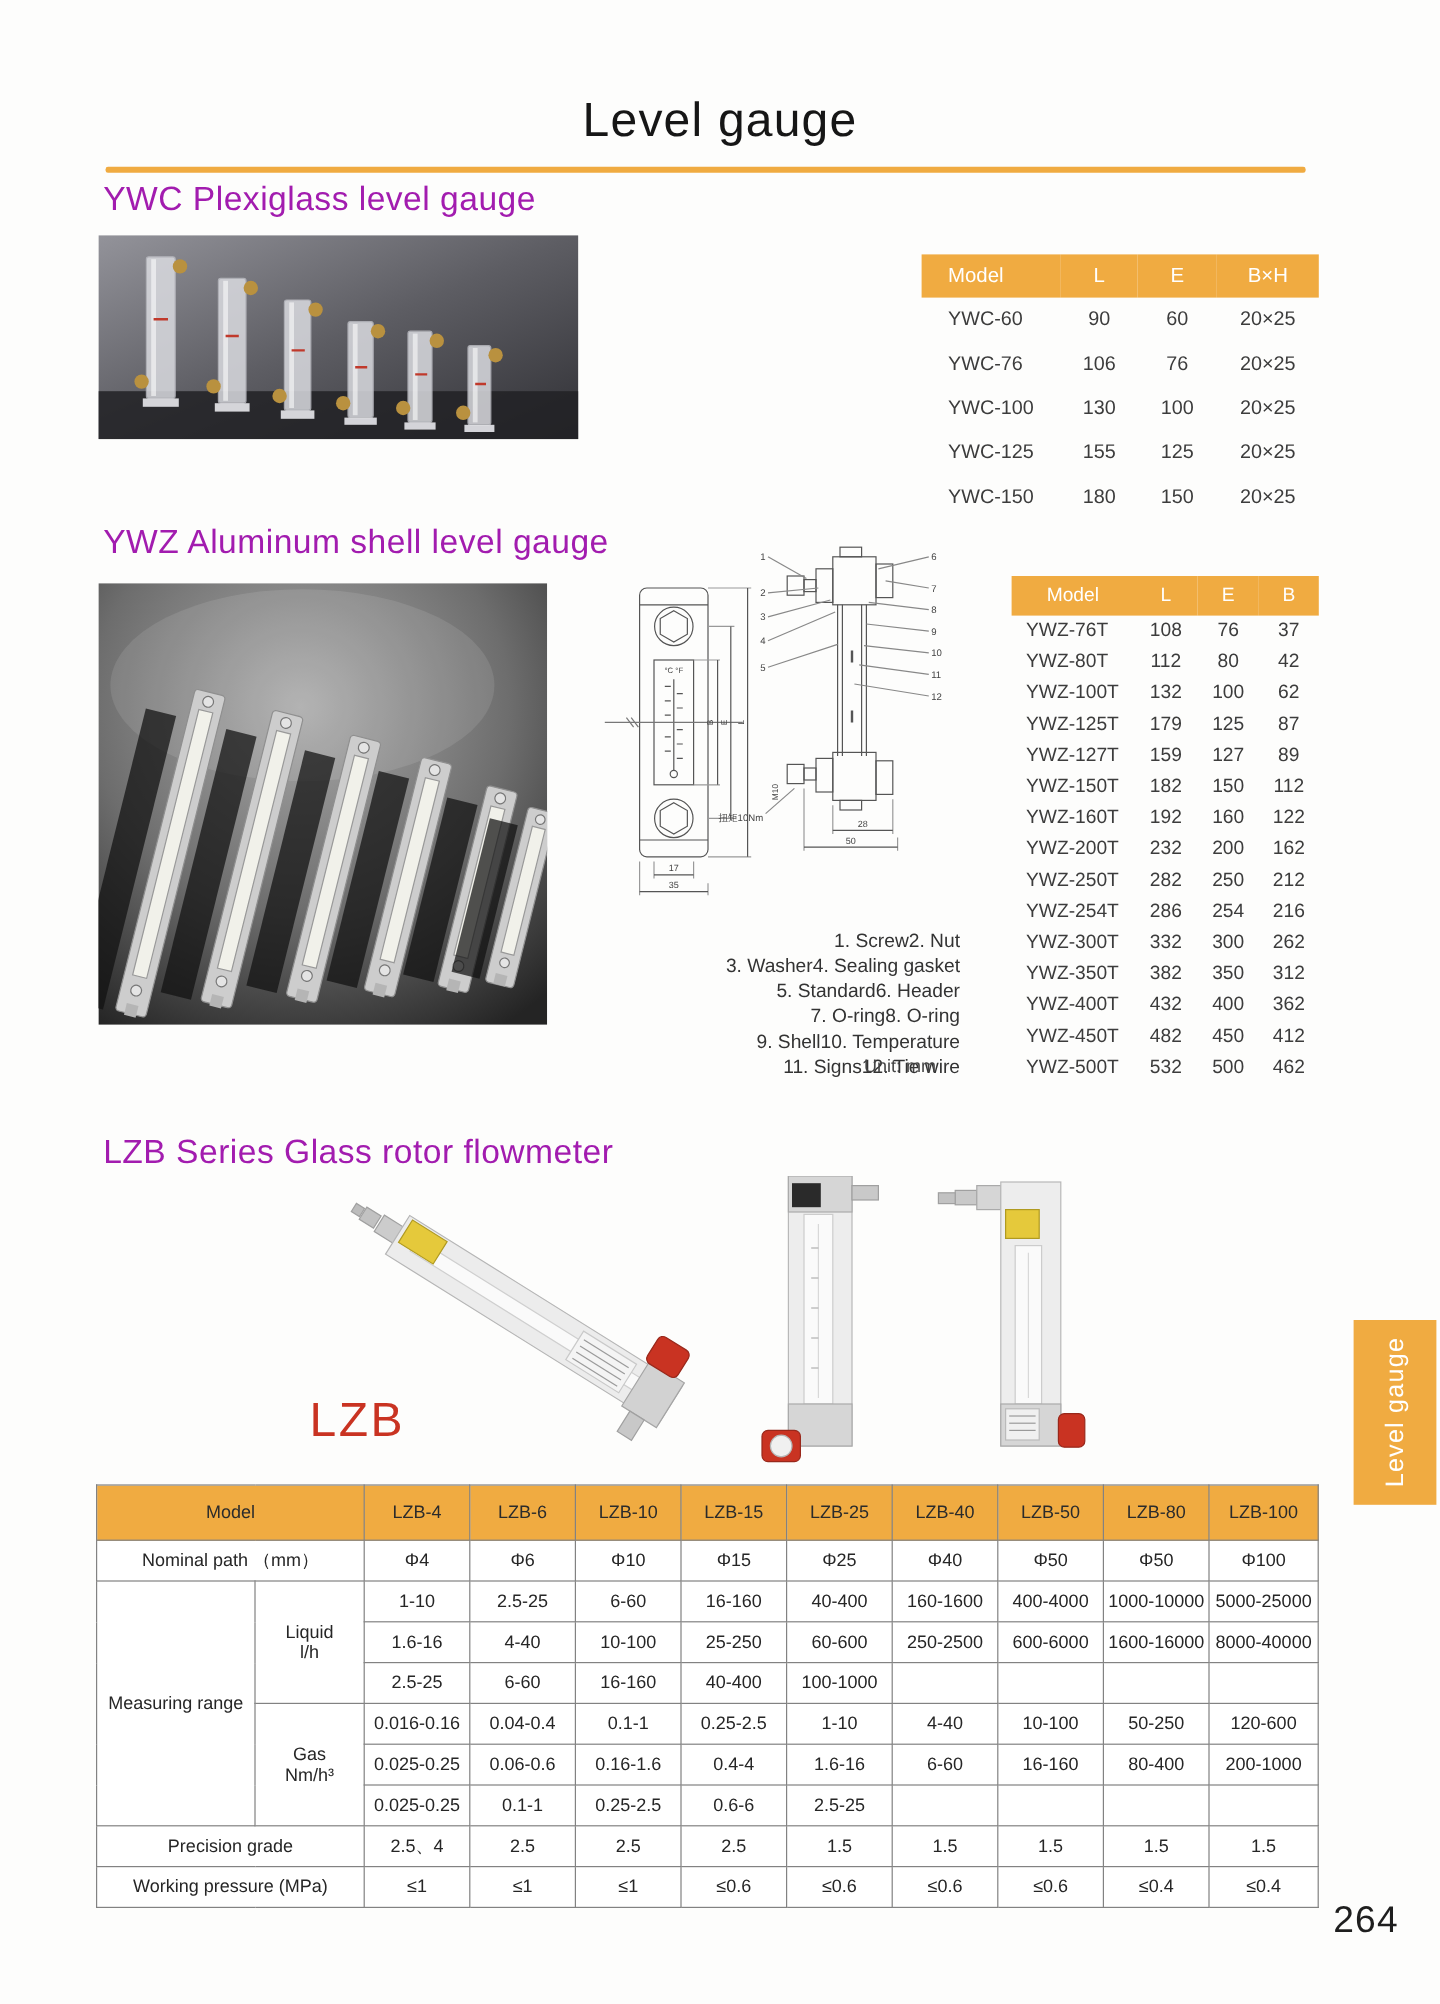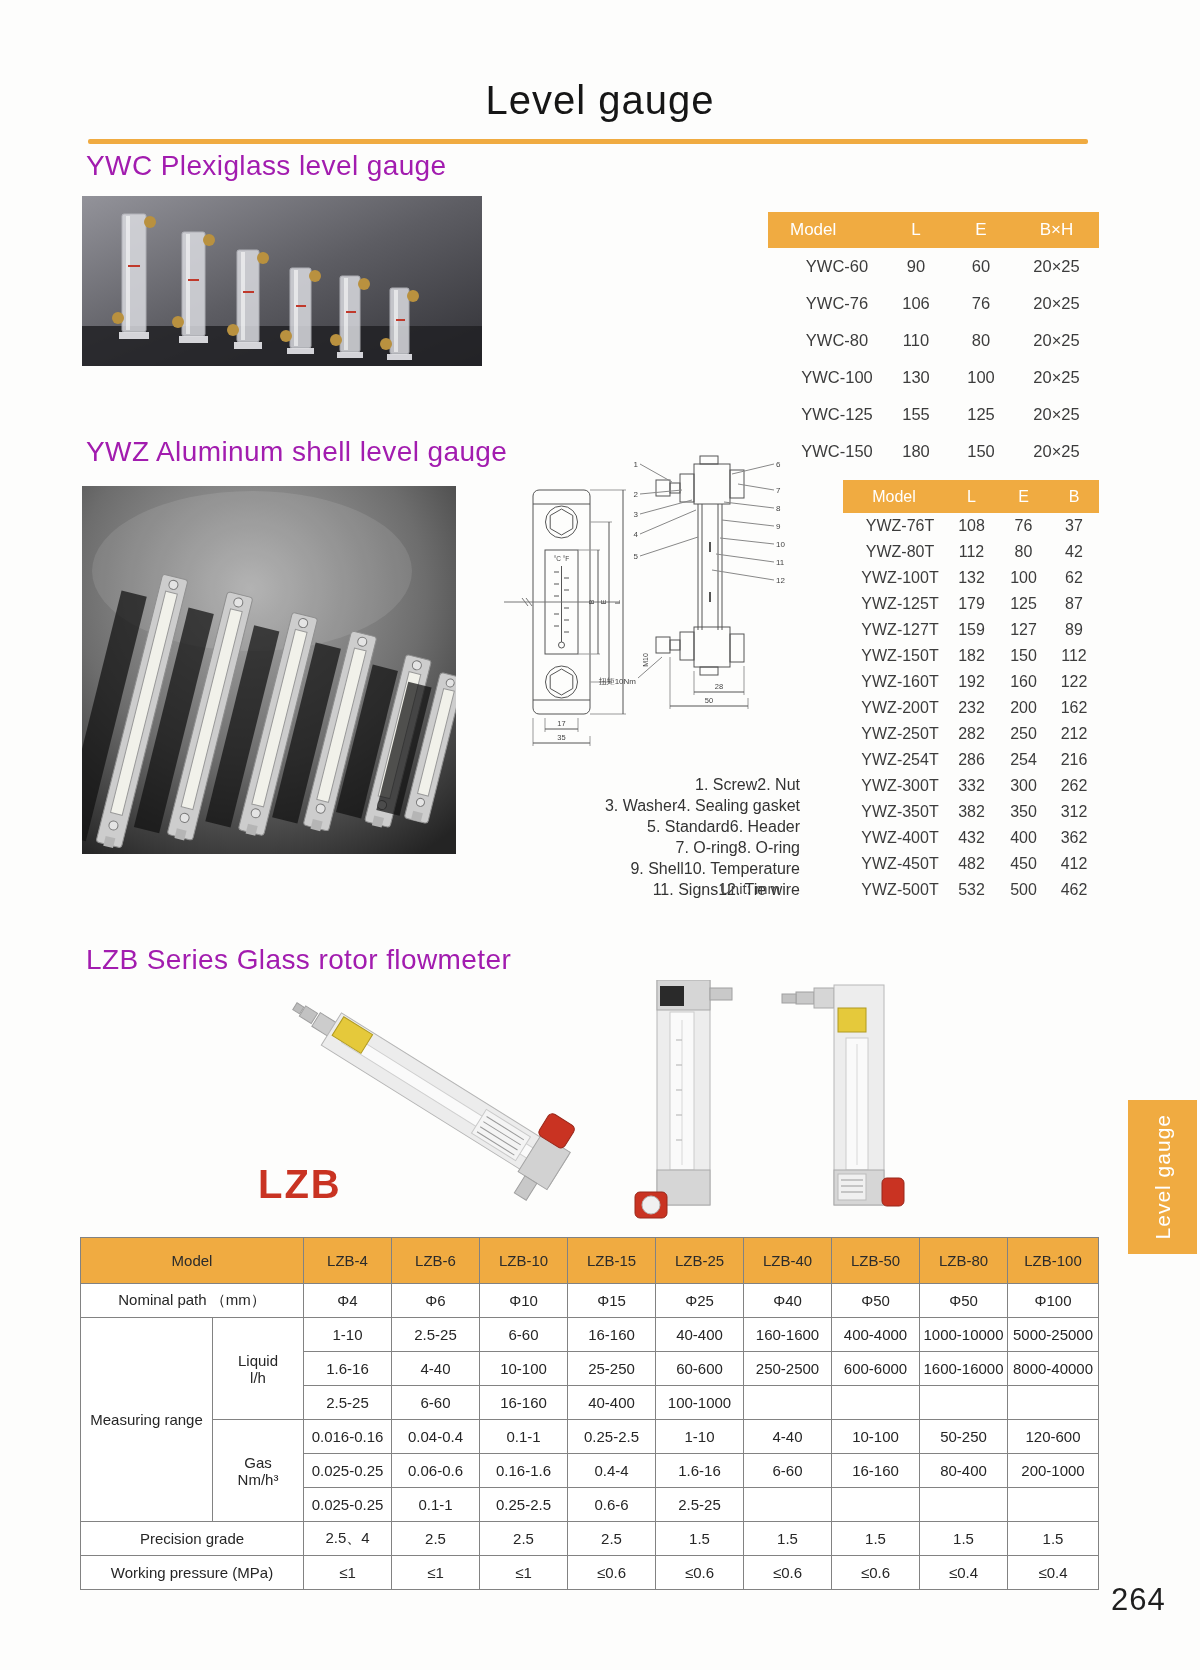--- a/index.html
+++ b/index.html
@@ -14,21 +14,21 @@
   .sec{position:absolute;font-size:28px;font-weight:500;color:#a21caf;letter-spacing:.4px;}
   .sec-ywc{left:86px;top:150px;}
   .sec-ywz{left:86px;top:436px;}
   .sec-lzb{left:86px;top:944px;}
 
   table{border-collapse:collapse;}
   .plain{position:absolute;table-layout:fixed;}
   .plain th{font-weight:normal;color:#fff;}
   .plain thead tr{background:var(--accent);}
   .plain td{color:#3c3c3c;text-align:center;font-weight:normal;}
-  .plain td:first-child{text-align:center;}
+  .plain td:first-child{text-align:left;}
 
   .ywc-table{left:768px;top:212px;width:331px;}
   .ywc-table thead tr{height:36px;}
   .ywc-table tbody tr{height:37px;}
   .ywc-table th{font-size:17px;}
   .ywc-table td{font-size:16.5px;}
   .ywc-table th:first-child{text-align:left;padding-left:22px;}
   .ywc-table td:first-child{padding-left:22px;}
 
   .ywz-table{left:843px;top:480px;width:256px;}
@@ -36,21 +36,21 @@
   .ywz-table tbody tr{height:26px;}
   .ywz-table th{font-size:16px;}
   .ywz-table td{font-size:16px;}
   .ywz-table td:first-child{padding-left:12px;}
 
   .parts{position:absolute;left:490px;top:774px;width:310px;font-size:16px;color:#333;text-align:right;}
   .part-row{height:21px;line-height:21px;}
   .p-l{display:inline-block;width:102px;}
   .unit-note{position:absolute;left:720px;top:880px;font-size:15px;color:#444;}
 
-  .brand{position:absolute;left:258px;top:1162px;font-size:40px;font-weight:bold;
+  .brand{position:absolute;left:258px;top:1162px;font-size:40px;font-weight:normal;
          color:var(--lzb-red);letter-spacing:2px;}
 
   .lzb-table{position:absolute;left:80px;top:1237px;width:1018px;table-layout:fixed;background:#fff;}
   .lzb-table th,.lzb-table td{border:1px solid #828282;font-weight:normal;
          font-size:15px;color:#262626;text-align:center;vertical-align:middle;padding:1px;}
   .lzb-table tr{height:34px;}
   .lzb-table tr.head{height:46px;}
   .lzb-table tr.head th{background:var(--accent);color:#2b2b2b;}
 
   .side-tab{position:absolute;left:1128px;top:1100px;width:69px;height:154px;background:var(--accent);
@@ -145,26 +145,20 @@
       <tr>
           <td>YWC-60</td>
           <td>90</td>
           <td>60</td>
           <td>20×25</td>
         </tr>
       <tr>
           <td>YWC-76</td>
           <td>106</td>
           <td>76</td>
-          <td>20×25</td>
-        </tr>
-      <tr>
-          <td>YWC-80</td>
-          <td>110</td>
-          <td>80</td>
           <td>20×25</td>
         </tr>
       <tr>
           <td>YWC-100</td>
           <td>130</td>
           <td>100</td>
           <td>20×25</td>
         </tr>
       <tr>
           <td>YWC-125</td>

